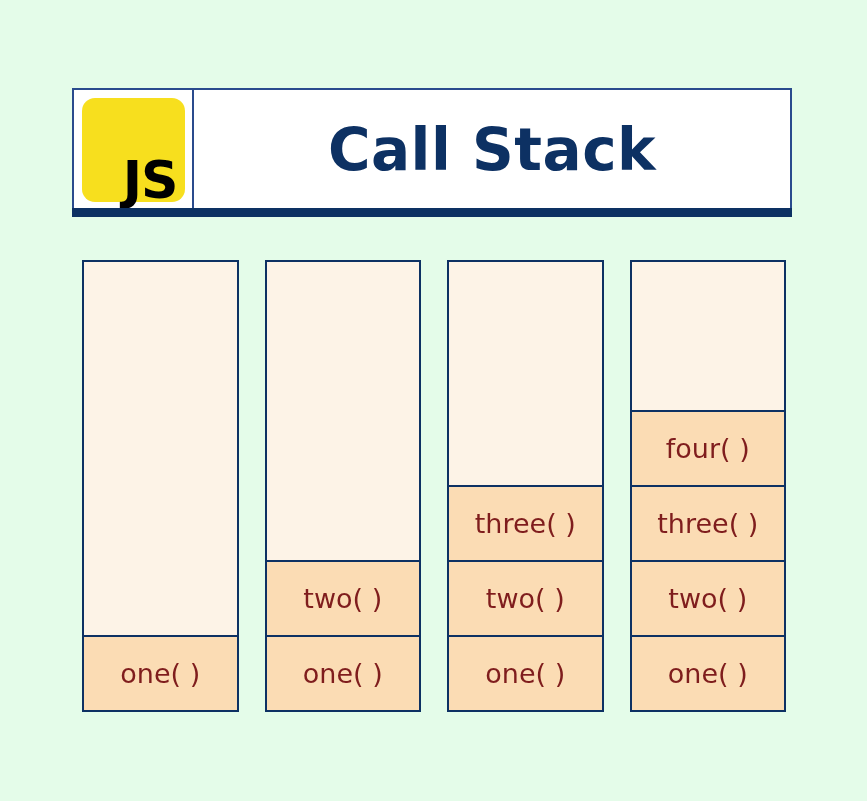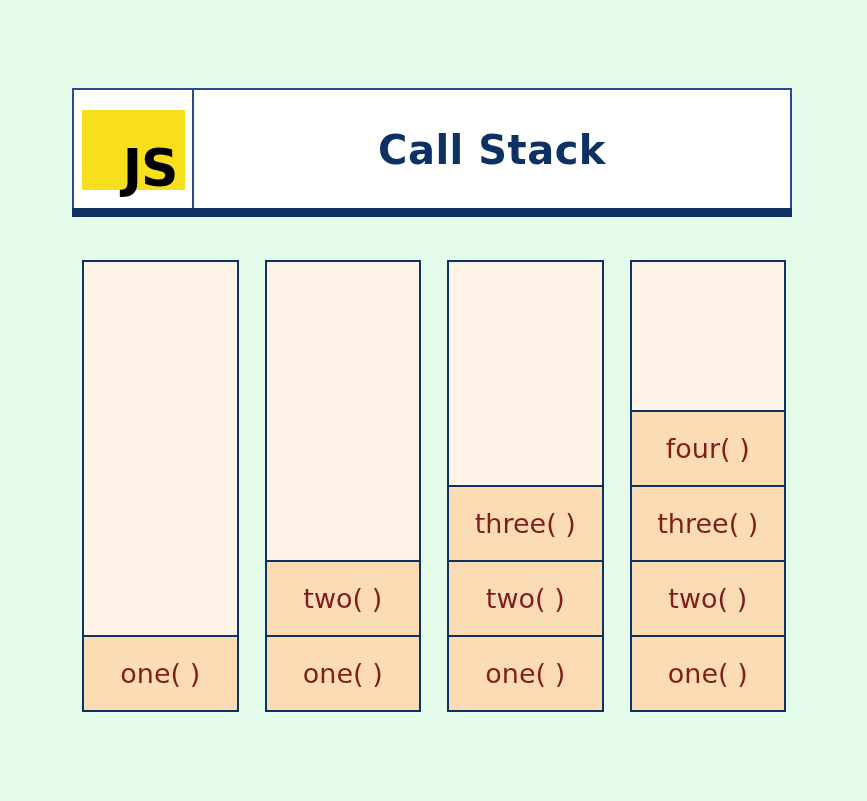--- a/index.html
+++ b/index.html
@@ -41,23 +41,24 @@
     flex: 0 0 120px;
     border-right: 2px solid #2a4b8d;
     display: flex;
     align-items: center;
     justify-content: center;
     background: #ffffff;
     box-sizing: border-box;
   }
   .js-logo {
     width: 103px;
-    height: 80px;
+    height: 104px;
     background: #f7df1e;
     position: relative;
+    border-radius: 13px;
   }
   .js-logo-text {
     position: absolute;
     right: 7px;
     bottom: -4px;
     font-family: "DejaVu Sans", sans-serif;
     font-weight: bold;
     font-size: 52px;
     line-height: 1;
     color: #000000;
@@ -66,21 +67,21 @@
   .header-title-cell {
     flex: 1 1 auto;
     display: flex;
     align-items: center;
     justify-content: center;
     background: #ffffff;
   }
   .header-title {
     font-family: "DejaVu Sans", sans-serif;
     font-weight: bold;
-    font-size: 40px;
+    font-size: 58px;
     color: #0d3163;
     letter-spacing: 0.5px;
   }
 
   
   .stacks {
     position: absolute;
     left: 82px;
     top: 260px;
     width: 704px;

